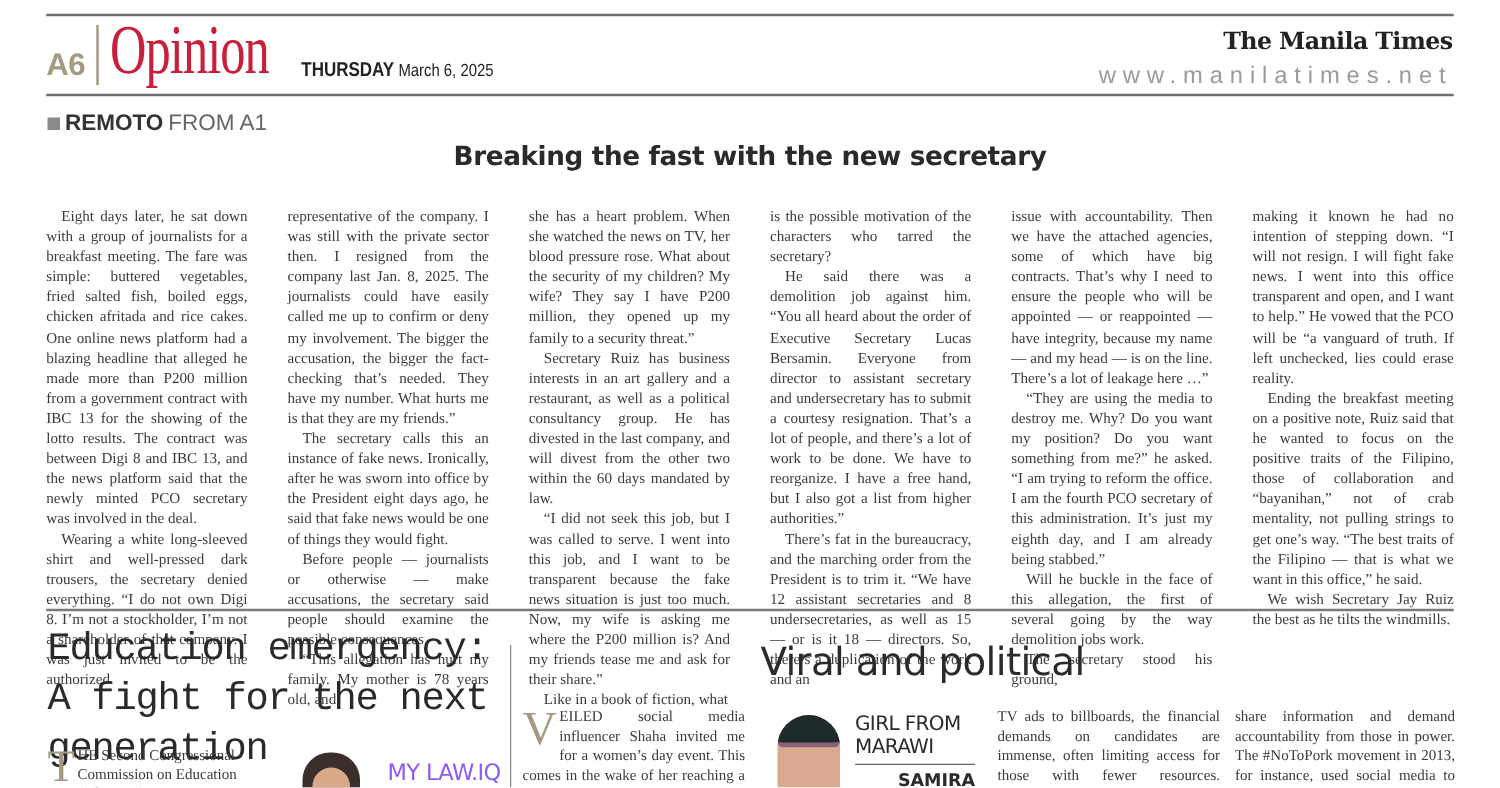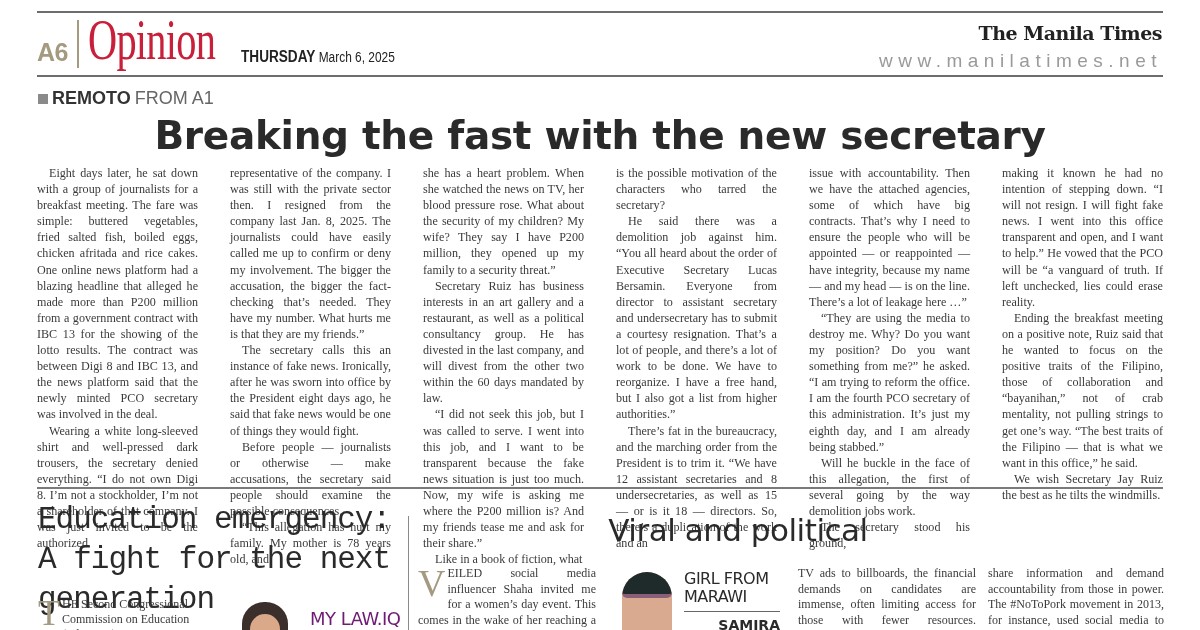--- a/index.html
+++ b/index.html
@@ -17,35 +17,35 @@
   .dateline b { font-size: 16px; font-weight: bold; margin-right: 4px; }
 
   .masthead { position: absolute; right: 38px; top: 22px; font-family: "DejaVu Serif", serif; font-weight: bold; font-size: 19px; color: #222; text-align: left; letter-spacing: -0.5px; }
   .site-url { position: absolute; right: 38px; top: 50px; font-family: "Liberation Sans", sans-serif; font-size: 19px; color: #9a9a9a; letter-spacing: 5.5px; }
 
   .jump { position: absolute; left: 38px; top: 88px; font-family: "Liberation Sans", sans-serif; font-size: 18px; color: #444; display: flex; align-items: center; gap: 4px; }
   .jump .sq { width: 10px; height: 10px; background: #8a8a8a; display: inline-block; }
   .jump b { font-weight: bold; color: #333; }
   .jump span.rest { color: #666; }
 
-  .headline { position: absolute; left: 0; width: 1200px; top: 113px; text-align: center; font-family: "DejaVu Sans", sans-serif; font-size: 39px; color: #2a2a2a; letter-spacing: -0.3px; }
+  .headline { position: absolute; left: 0; width: 1200px; top: 113px; text-align: center; font-family: "DejaVu Sans", sans-serif; font-size: 21px; color: #2a2a2a; letter-spacing: -0.3px; }
 
   .cols { position: absolute; top: 165px; left: 37px; width: 1126px; height: 315px; display: flex; gap: 32px; }
   .col { width: 176px; font-size: 12.1px; line-height: 16.1px; text-align: justify; color: #3a3a3a; hyphens: auto; }
   .col p { text-indent: 12px; }
   .col p.cont { text-indent: 0; }
 
   .rule.bottom { top: 487px; background: #7a7a7a; height: 2px; }
 
   .edu-title { position: absolute; left: 38px; top: 500px; font-family: Liberation Mono, monospace; font-size: 31px; line-height: 40px; color: #2a2a2a; letter-spacing: -1px; width: 380px; }
   .edu-text { position: absolute; left: 38px; top: 597px; width: 172px; font-size: 12px; line-height: 15px; color: #3a3a3a; }
   .dropcap { float: left; font-size: 36px; line-height: 30px; color: #a39a80; margin-right: 2px; margin-top: 1px; }
   .col-photo-1 { position: absolute; left: 242px; top: 602px; width: 46px; height: 28px; border-radius: 22px 22px 0 0; background: #3b2f2b; overflow: hidden; }
   .col-photo-1::after { content: ""; position: absolute; left: 8px; top: 12px; width: 30px; height: 22px; border-radius: 15px 15px 0 0; background: #d9a98a; }
-  .law-label { position: absolute; left: 310px; top: 608px; font-family: "DejaVu Sans", sans-serif; font-size: 18px; color: #701a75; letter-spacing: -0.5px; }
+  .law-label { position: absolute; left: 310px; top: 608px; font-family: "DejaVu Sans", sans-serif; font-size: 18px; color: #8b5cf6; letter-spacing: -0.5px; }
 
   .vdiv { position: absolute; left: 408px; top: 516px; width: 1px; height: 114px; background: #8a8a8a; }
 
   .viral-title { position: absolute; left: 410px; width: 560px; top: 512px; text-align: center; font-family: "DejaVu Sans", sans-serif; font-size: 31px; color: #2a2a2a; letter-spacing: -0.5px; margin-left: 48px; }
   .viral-text { position: absolute; left: 418px; top: 566px; width: 178px; font-size: 12px; line-height: 15.5px; color: #3a3a3a; text-align: justify; }
   .viral-text .dropcap { font-size: 38px; line-height: 32px; }
   .col-photo-2 { position: absolute; left: 622px; top: 572px; width: 50px; height: 58px; border-radius: 25px 25px 0 0; background: #d9aa90; overflow: hidden; }
   .col-photo-2::before { content: ""; position: absolute; left: 0; top: 0; width: 50px; height: 22px; border-radius: 25px 25px 6px 6px; background: #1f2a2a; border-bottom: 4px solid #8a5f7a; }
   .girl-label { position: absolute; left: 684px; top: 570px; width: 96px; font-family: "DejaVu Sans", sans-serif; font-size: 16px; line-height: 18px; color: #2a2a2a; letter-spacing: -0.5px; }
   .girl-rule { position: absolute; left: 684px; top: 611px; width: 96px; height: 1px; background: #666; }

